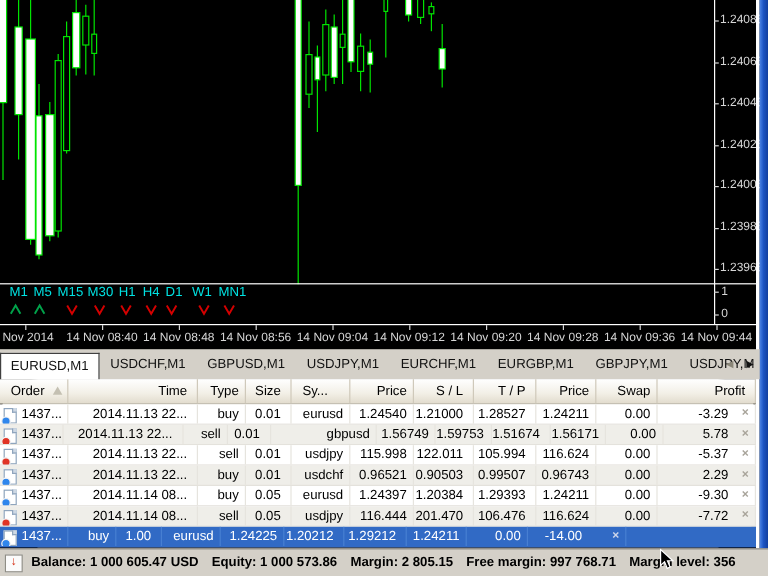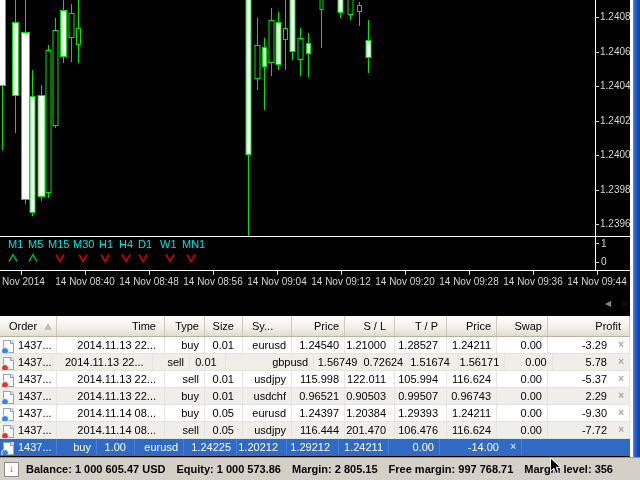--- a/index.html
+++ b/index.html
@@ -257,20 +257,36 @@
         <span class="abs tl center" style="left: 405px;">14 Nov 09:20</span>
         <span class="abs tl center" style="left: 469px;">14 Nov 09:28</span>
         <span class="abs tl center" style="left: 533px;">14 Nov 09:36</span>
         <span class="abs tl center" style="left: 597px;">14 Nov 09:44</span>
       </div>
   </div>
 
   <div class="abs" id="edge-white"></div>
   <div class="abs" id="edge-blue"></div>
 
+  <div class="abs" id="tab-bar">
+      <div class="tab active">EURUSD,M1</div>
+      <div class="tab inactive">USDCHF,M1</div>
+      <div class="tabsep"></div>
+      <div class="tab inactive">GBPUSD,M1</div>
+      <div class="tabsep"></div>
+      <div class="tab inactive">USDJPY,M1</div>
+      <div class="tabsep"></div>
+      <div class="tab inactive">EURCHF,M1</div>
+      <div class="tabsep"></div>
+      <div class="tab inactive">EURGBP,M1</div>
+      <div class="tabsep"></div>
+      <div class="tab inactive">GBPJPY,M1</div>
+      <div class="tabsep"></div>
+      <div class="tab inactive">USDJPY,M</div>
+    </div>
   <div class="abs tab-scroll" id="tab-scroll-left">◀</div>
   <div class="abs tab-scroll" id="tab-scroll-right">▶</div>
 
   <div class="abs" id="panel">
     <div id="thead">
         <div class="th" style="width: 57px; text-align: left; padding-left: 9px; padding-right: 0px;"><span>Order</span><span class="sort-tri"></span></div>
         <div class="th" style="width: 108px; text-align: right; padding-left: 0px; padding-right: 8px;"><span>Time</span></div>
         <div class="th" style="width: 40px; text-align: right; padding-left: 0px; padding-right: 5px;"><span>Type</span></div>
         <div class="th" style="width: 38px; text-align: right; padding-left: 0px; padding-right: 8px;"><span>Size</span></div>
         <div class="th" style="width: 49px; text-align: left; padding-left: 9px; padding-right: 0px;"><span>Sy...</span></div>
@@ -305,21 +321,21 @@
             <span class="doc-icon">
               <span class="doc-dot" style="background: rgb(224, 52, 38);"></span>
             </span>
             <span>1437...</span>
           </div>
           <div class="td cell-time" style="width: 108px; text-align: right; padding-right: 8px;">2014.11.13 22...</div>
           <div class="td cell-type" style="width: 40px; text-align: right; padding-right: 5px;">sell</div>
           <div class="td cell-size" style="width: 38px; text-align: right; padding-right: 8px;">0.01</div>
           <div class="td cell-symbol" style="width: 49px; text-align: right; padding-right: 5px; margin-left: 43px;">gbpusd</div>
           <div class="td cell-price_open" style="width: 53px; text-align: right; padding-right: 5px;">1.56749</div>
-          <div class="td cell-sl" style="width: 50px; text-align: right; padding-right: 8px;">0.72624</div>
+          <div class="td cell-sl" style="width: 50px; text-align: right; padding-right: 8px;">1.59753</div>
           <div class="td cell-tp" style="width: 52px; text-align: right; padding-right: 8px;">1.51674</div>
           <div class="td cell-price_cur" style="width: 50px; text-align: right; padding-right: 5px;">1.56171</div>
           <div class="td cell-swap" style="width: 51px; text-align: right; padding-right: 5px;">0.00</div>
           <div class="td cell-profit" style="width: 82px; text-align: right; padding-right: 22px;"><span>5.78</span><span class="close-x">×</span></div>
         </div>
         <div class="tr even">
           <div class="td cell-order" style="width: 57px;">
             <span class="doc-icon">
               <span class="doc-dot" style="background: rgb(224, 52, 38);"></span>
             </span>
@@ -398,21 +414,21 @@
             <span>1437...</span>
           </div>
           <div class="td cell-type" style="width: 40px; text-align: right; padding-right: 5px;">buy</div>
           <div class="td cell-size" style="width: 38px; text-align: right; padding-right: 8px;">1.00</div>
           <div class="td cell-symbol" style="width: 49px; text-align: right; padding-right: 5px;">eurusd</div>
           <div class="td cell-price_open" style="width: 53px; text-align: right; padding-right: 5px;">1.24225</div>
           <div class="td cell-sl" style="width: 50px; text-align: right; padding-right: 8px;">1.20212</div>
           <div class="td cell-tp" style="width: 52px; text-align: right; padding-right: 8px;">1.29212</div>
           <div class="td cell-price_cur" style="width: 50px; text-align: right; padding-right: 5px;">1.24211</div>
           <div class="td cell-swap" style="width: 51px; text-align: right; padding-right: 5px;">0.00</div>
-          <div class="td cell-profit" style="width: 82px; text-align: right; padding-right: 22px;"><span>-14.00</span><span class="close-x">×</span></div>
+          <div class="td cell-profit" style="width: 82px; text-align: center; padding-right: 22px;"><span>-14.00</span><span class="close-x">×</span></div>
         </div>
       </div>
   </div>
 
   <div class="abs" id="status-bar">
     <div id="status-icon">↓</div>
     <div id="status-items" style="display:flex">
         <span class="status-item">Balance: 1 000 605.47 USD</span>
         <span class="status-item">Equity: 1 000 573.86</span>
         <span class="status-item">Margin: 2 805.15</span>

